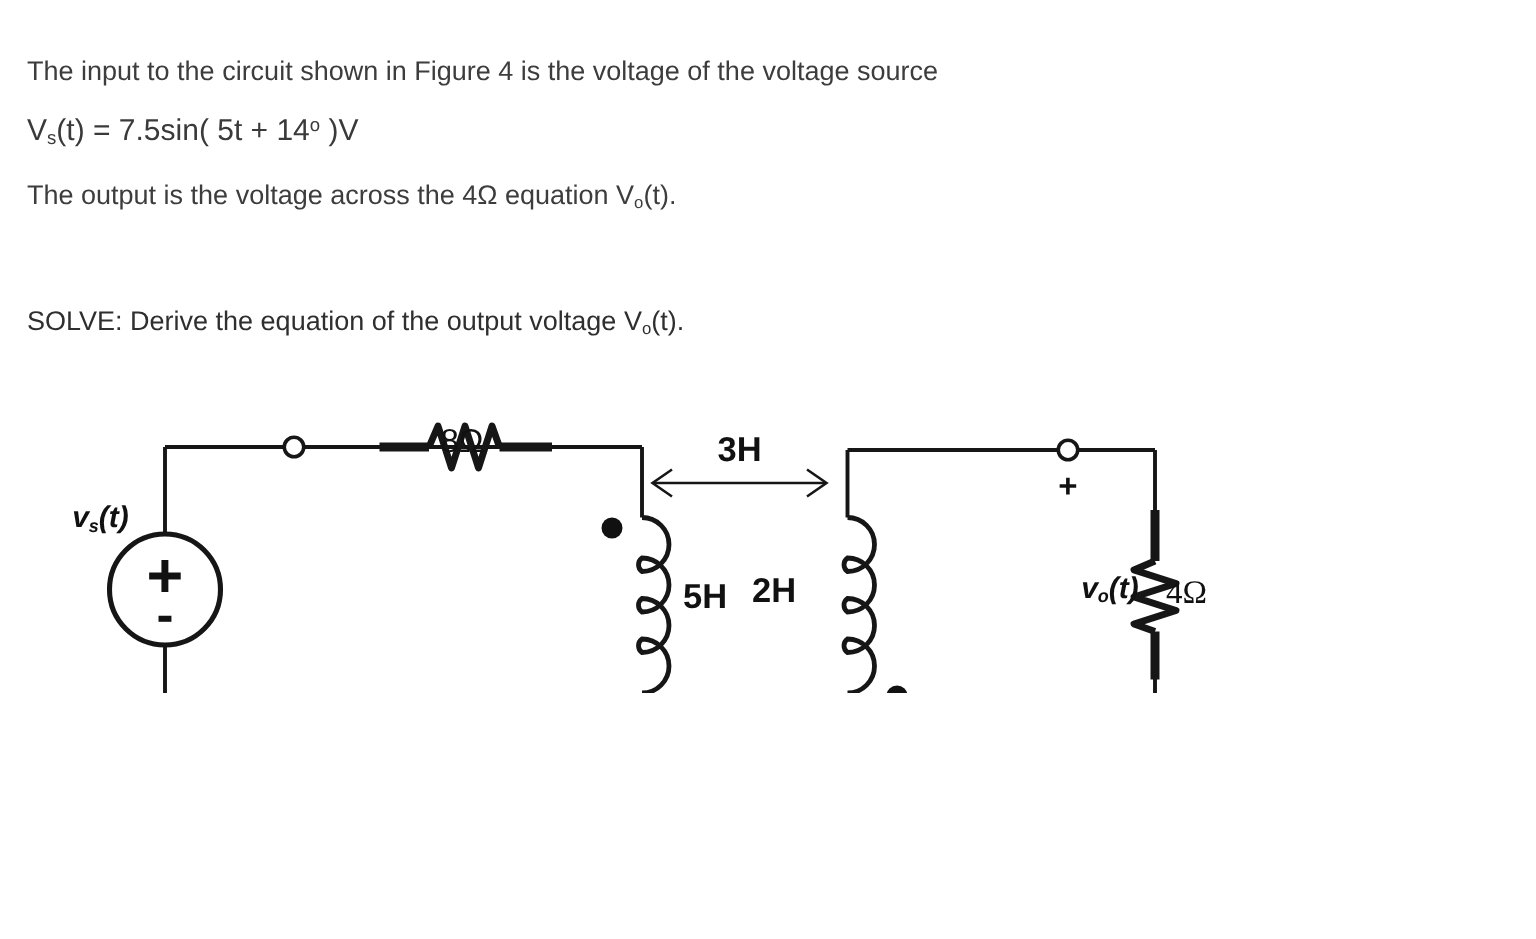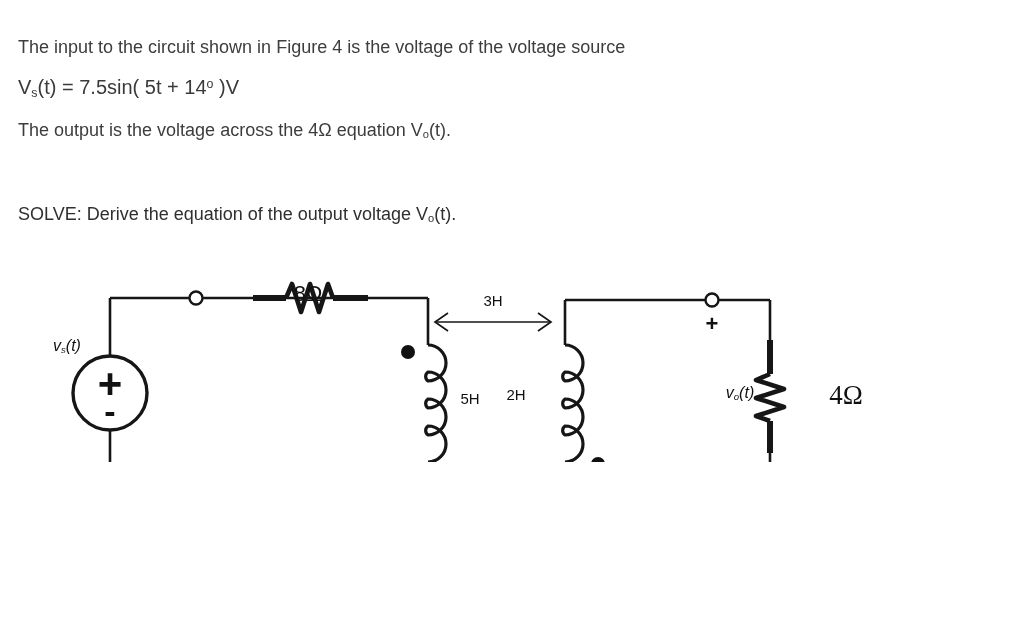--- a/index.html
+++ b/index.html
@@ -13,33 +13,33 @@
   .ptext sup { font-size:0.62em; vertical-align:0.45em; }
   #line1 { top:37px; }
   #line2 { top:75px; font-size:20px; color:#3a3a3a; }
   #line3 { top:120px; }
   #line4 { top:162px; font-weight:normal; color:#2f2f2f;margin-top:42px; }
 
   
   .circuit-svg { position:absolute; left:0; top:0; width:1024px; height:626px; }
   .clabel { position:absolute; transform:translate(-50%,-50%); color:#111; white-space:nowrap; }
   .clabel sub { font-size:0.6em; vertical-align:-0.25em; }
-  .big { font-size:15px; font-weight:normal; }
-  .ital { font-style:italic; font-weight:normal; font-size:16px; }
+  .big { font-size:23px; font-weight:bold; }
+  .ital { font-style:italic; font-weight:bold; font-size:20px; }
   .serif { font-family:"Liberation Serif", serif; }
 
   #lab-r-top   { left:308px; top:264px; font-size:22px;margin-top:30px; }
   #lab-mutual  { left:493px; top:300px; }
   #lab-l-pri   { left:470px; top:398px; }
   #lab-l-sec   { left:516px; top:394px; }
   #lab-vs      { left:67px;  top:346px; }
   #src-plus    { left:110px; top:384px; font-size:42px; font-weight:600; }
   #src-minus   { left:110px; top:411px; font-size:34px; font-weight:bold; }
   #lab-vo      { left:708px; top:393px;margin-left:32px; }
-  #lab-r-out   { left:846px; top:395px; font-size:27px; }
+  #lab-r-out   { left:791px; top:395px; font-size:22px; }
   #out-plus    { left:712px; top:324px; font-size:22px; font-weight:bold; }
   #out-minus   { left:713px; top:485px; font-size:24px; font-weight:bold; }
 
   .fig-caption { position:absolute; left:868px; top:518px; font-family:"Liberation Serif", serif;
                  font-size:31px; color:#000; }
 </style>
 </head>
 <body>
 
 <div class="page">

